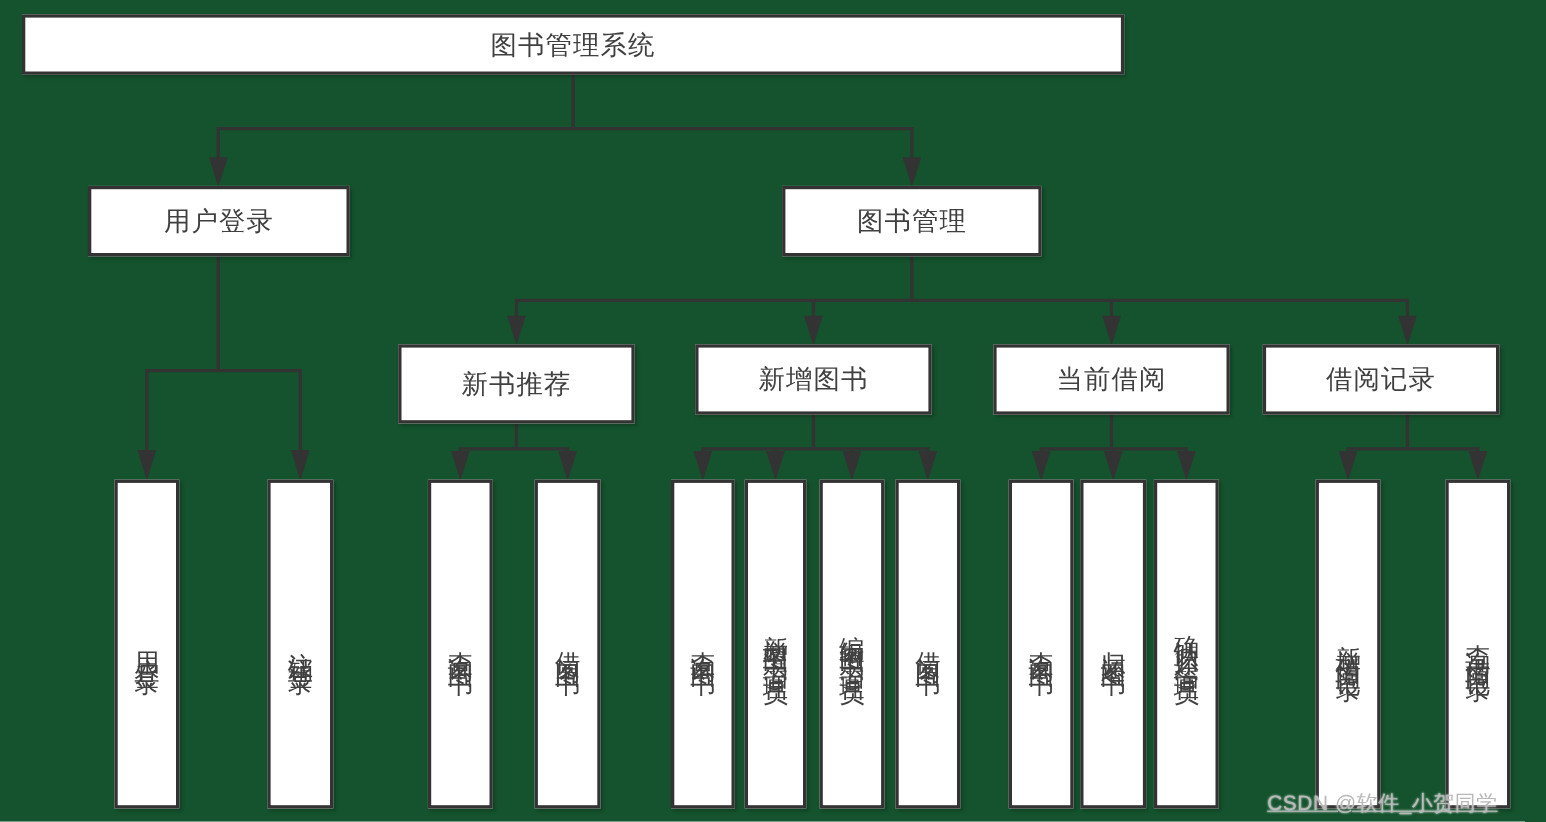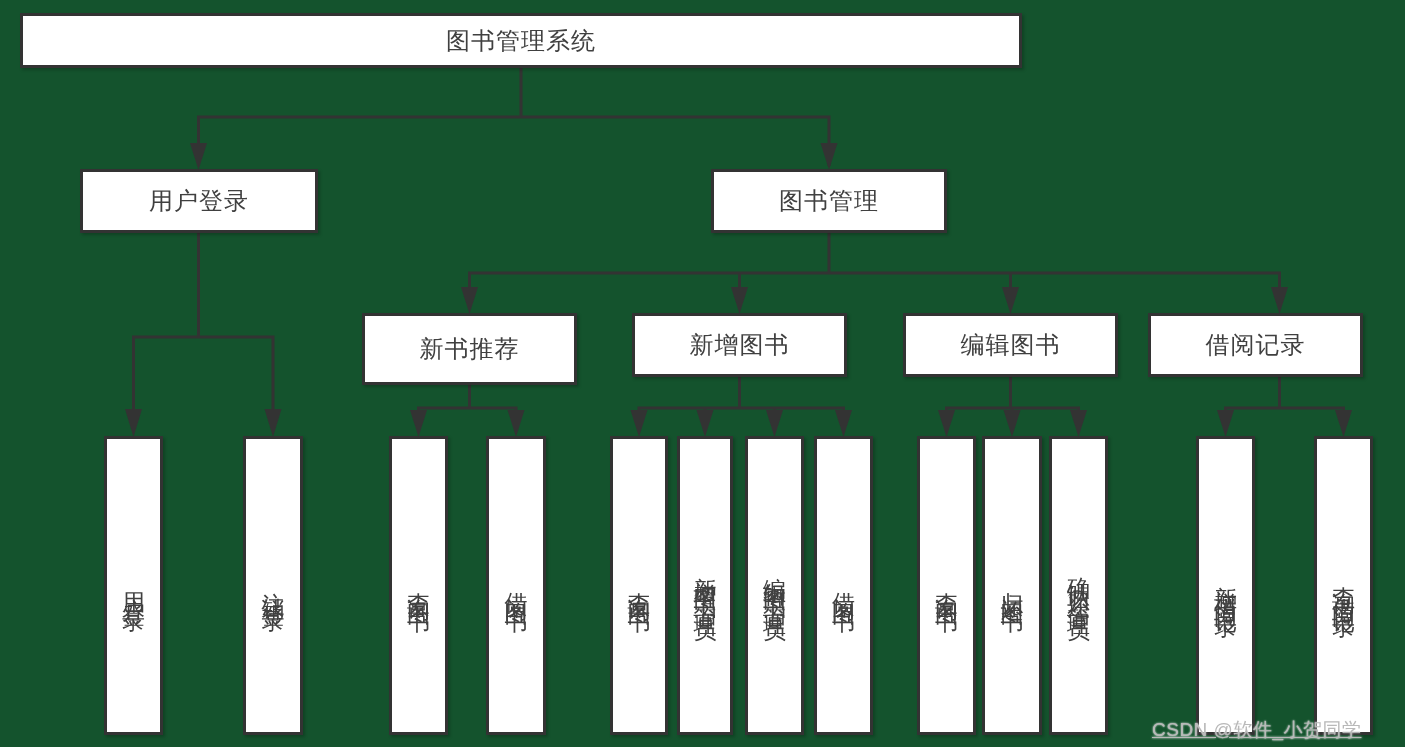--- a/index.html
+++ b/index.html
@@ -102,21 +102,21 @@
     <span>图书管理</span>
   </div>
 
   <div class="box hbox" style="left:362px; top:313px; width:215px; height:72px;">
     <span>新书推荐</span>
   </div>
   <div class="box hbox" style="left:632px; top:313px; width:215px; height:64px;">
     <span>新增图书</span>
   </div>
   <div class="box hbox" style="left:903px; top:313px; width:215px; height:64px;">
-    <span>编辑图书</span>
+    <span>当前借阅</span>
   </div>
   <div class="box hbox" style="left:1148px; top:313px; width:215px; height:64px;">
     <span>借阅记录</span>
   </div>
 
   <div class="box vbox" style="left:104px; top:436px; width:59px; height:299px;">
     <span>用户登录</span>
   </div>
   <div class="box vbox" style="left:243px; top:436px; width:60px; height:299px;">
     <span>注销登录</span>

